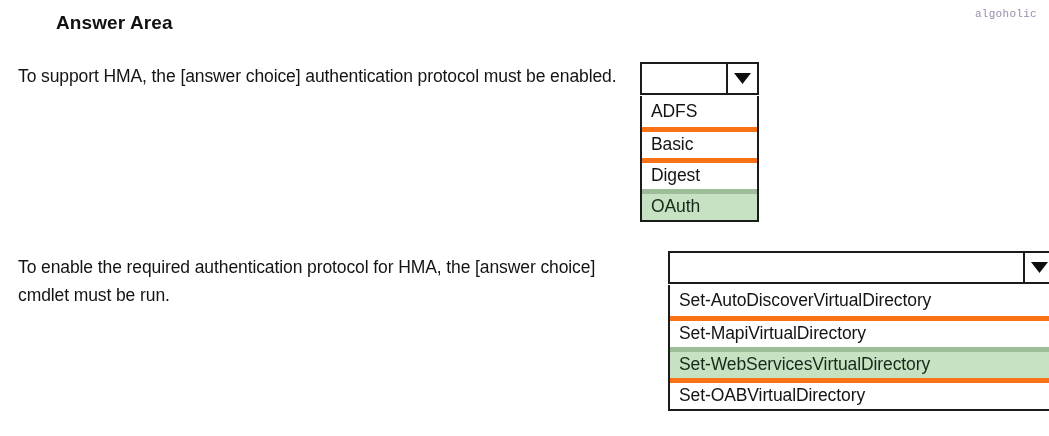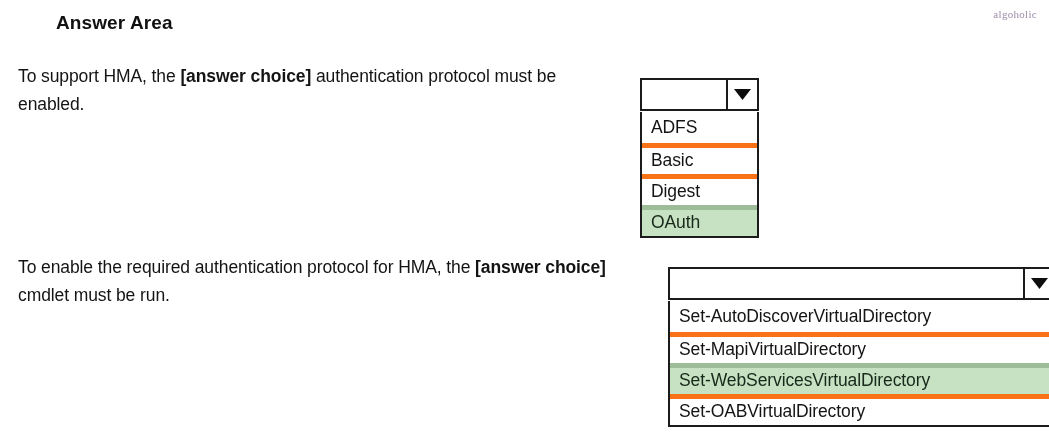--- a/index.html
+++ b/index.html
@@ -23,21 +23,21 @@
   }
 
   
   .watermark {
     position: absolute;
     top: 8px;
     right: 12px;
     font-size: 11px;
     letter-spacing: 0.3px;
     color: #9b8aa8;
-    font-family: Liberation Serif, serif;
+    font-family: Liberation Mono, monospace;
     user-select: none;
   }
 
   
   .page-title {
     position: absolute;
     left: 18px;
     top: 12px;
     font-size: 19px;
     font-weight: bold;
@@ -48,38 +48,37 @@
 
   
   .prompt {
     position: absolute;
     font-size: 17.5px;
     line-height: 28px;
     color: #141414;
     letter-spacing: -0.1px;
   }
   .prompt b {
-    font-weight: bold;
+    font-weight: normal;
     margin-top: 45px;
   }
   #prompt-1 {
     left: 18px;
     top: 62px;
     width: 600px;
   }
   #prompt-2 {
     left: 18px;
     top: 253px;
     width: 615px;
   }
 
   
   .dropdown {
     position: absolute;
-    margin-top: 16px;
   }
 
   .combo {
     box-sizing: border-box;
     border: 2px solid #1b1b1b;
     background: #ffffff;
     height: 33px;
     display: flex;
     align-items: stretch;
   }

